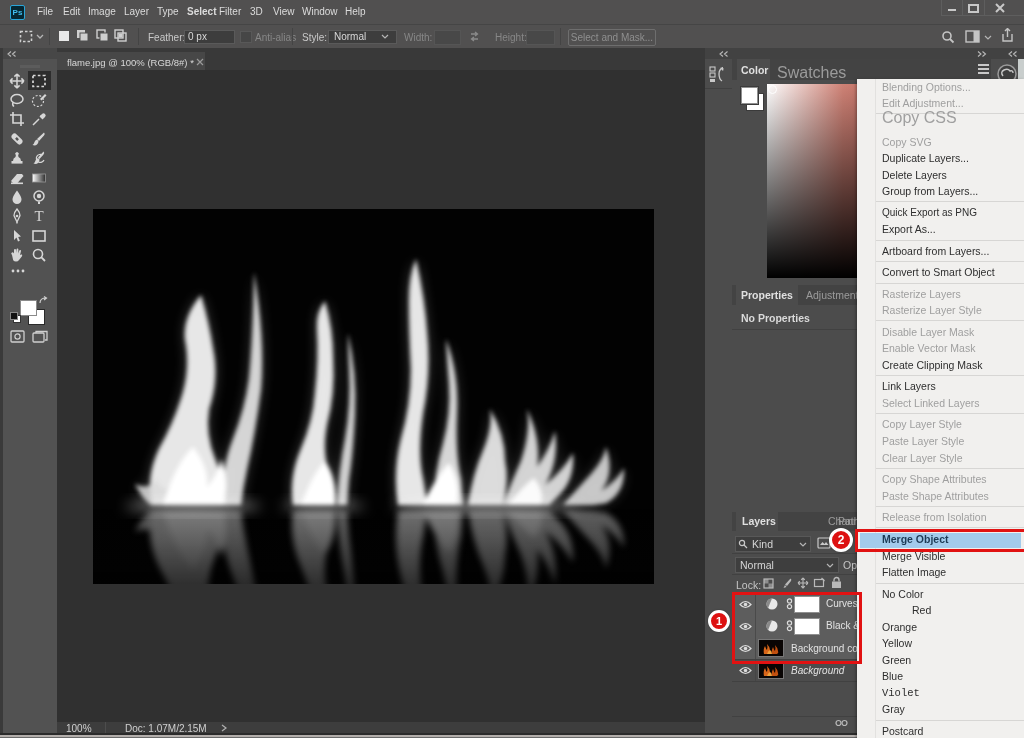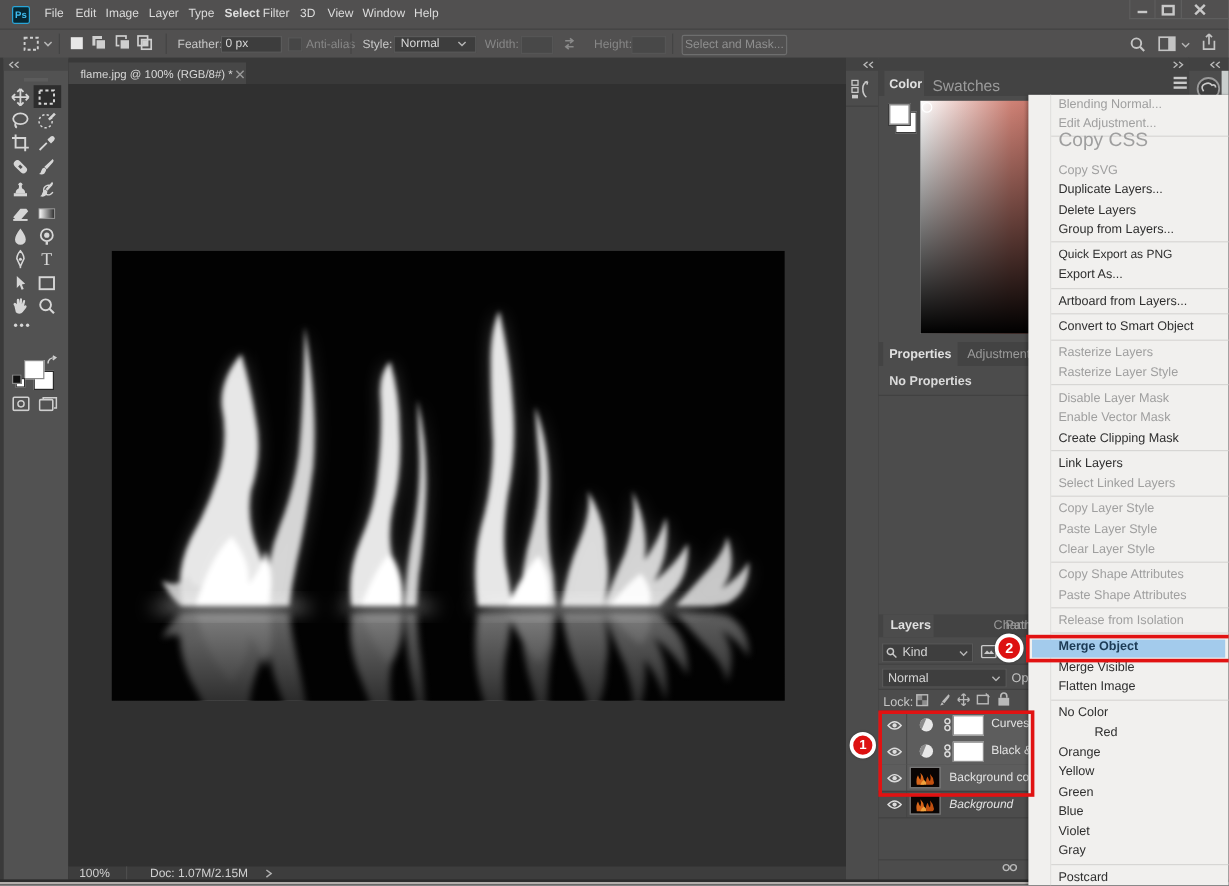--- a/index.html
+++ b/index.html
@@ -279,21 +279,21 @@
       <path d="M1 0.5 L4 3 L1 5.5 M5.5 0.5 L8.5 3 L5.5 5.5" stroke="#b9b9b9" stroke-width="1.1" fill="none"></path>
     </svg>
 <svg class="abs" style="left:1008px;top:51px;" width="10" height="6">
       <path d="M4 0.5 L1 3 L4 5.5 M8.5 0.5 L5.5 3 L8.5 5.5" stroke="#b9b9b9" stroke-width="1.1" fill="none"></path>
     </svg>
 <div class="abs" style="left:990px;top:48px;width:1px;height:685px;background:#424242;"></div>
 <div class="abs" style="left:1018px;top:59px;width:6px;height:20px;background:#c9cecd;"></div>
 <div class="abs" style="left:732px;top:59px;width:258px;height:21px;background:#434343;"></div>
 <div class="abs" style="left:737px;top:59px;width:33px;height:21px;background:#4c4c4c;"></div>
 <div class="abs txt" style="left:741px;top:64px;font-size:10.5px;font-weight:bold;color:#e0e0e0;">Color</div>
-<div class="abs txt" style="left:777px;top:64px;font-size:13px;color:#9b9b9b;text-align:right;">Swatches</div>
+<div class="abs txt" style="left:777px;top:64px;font-size:16px;color:#9b9b9b;text-align:right;">Swatches</div>
 <div class="abs" style="left:978px;top:64px;width:11px;height:2px;background:#c9c9c9;box-shadow:0 4px #c9c9c9, 0 8px #c9c9c9;"></div>
 <svg class="abs" style="left:996px;top:63px;" width="22" height="22">
       <circle cx="11" cy="11" r="9" fill="#3e3e3e" stroke="#9a9a9a" stroke-width="1.5"></circle>
       <path d="M7 13 q-3-4 1-6 q4-2 6 1 q3-1 3 2" stroke="#c9c9c9" stroke-width="1.4" fill="none"></path>
     </svg>
 <div class="abs" style="left:746px;top:93px;width:16px;height:16px;background:#fff;border:1px solid #3a3a3a;"></div>
 <div class="abs" style="left:740px;top:86px;width:17px;height:17px;background:#fff;border:1px solid #3a3a3a;box-shadow:0 0 0 1px #8f8f8f inset;"></div>
 <div class="abs" style="left:767px;top:84px;width:253px;height:194px;
 background:linear-gradient(to bottom, rgba(0,0,0,0) 0%, rgba(0,0,0,.55) 55%, #000 100%),
 linear-gradient(to right, #ffffff 0%, #cf8276 30%, #7a1a10 100%);"></div>
@@ -415,21 +415,21 @@
 <div class="abs" style="left:732px;top:716px;width:258px;height:1px;background:#414141;"></div>
 <svg class="abs" style="left:835px;top:719px;" width="13" height="8">
       <rect x="1" y="1.5" width="5" height="5" rx="2.5" fill="none" stroke="#b9b9b9" stroke-width="1.2"></rect>
       <rect x="7" y="1.5" width="5" height="5" rx="2.5" fill="none" stroke="#b9b9b9" stroke-width="1.2"></rect>
     </svg>
 <div class="abs" style="left:0;top:733px;width:1024px;height:3px;background:#2b2b2b;"></div>
 <div class="abs" style="left:0;top:735px;width:1024px;height:2px;background:#b3aeab;"></div>
 <div class="abs" style="left:0;top:737px;width:1024px;height:1px;background:#6b6b6b;"></div>
 <div class="abs" style="left:857px;top:79px;width:167px;height:659px;background:#f1f0ee;box-shadow:-1px 1px 3px rgba(0,0,0,.35);"></div>
 <div class="abs" style="left:875px;top:79px;width:1px;height:659px;background:#e2e1df;"></div>
-<div class="abs txt" style="left:882px;top:80.5px;font-size:10.5px;color:#9f9f9f;">Blending Normal...</div>
+<div class="abs txt" style="left:882px;top:80.5px;font-size:10.5px;color:#9f9f9f;">Blending Options...</div>
 <div class="abs txt" style="left:882px;top:97.0px;font-size:10.5px;color:#9f9f9f;">Edit Adjustment...</div>
 <div class="abs" style="left:876px;top:113.0px;width:148px;height:1px;background:#d7d6d4;"></div>
 <div class="abs txt" style="left:882px;top:109px;font-size:16px;color:#9f9f9f;">Copy CSS</div>
 <div class="abs txt" style="left:882px;top:135.5px;font-size:10.5px;color:#9f9f9f;">Copy SVG</div>
 <div class="abs txt" style="left:882px;top:152.0px;font-size:10.5px;color:#2e2e2e;">Duplicate Layers...</div>
 <div class="abs txt" style="left:882px;top:168.5px;font-size:10.5px;color:#2e2e2e;text-align:right;">Delete Layers</div>
 <div class="abs txt" style="left:882px;top:185.0px;font-size:10.5px;color:#2e2e2e;">Group from Layers...</div>
 <div class="abs" style="left:876px;top:201.0px;width:148px;height:1px;background:#d7d6d4;"></div>
 <div class="abs txt" style="left:882px;top:206.5px;font-size:10px;color:#2e2e2e;">Quick Export as PNG</div>
 <div class="abs txt" style="left:882px;top:223.0px;font-size:10.5px;color:#2e2e2e;">Export As...</div>
@@ -461,20 +461,20 @@
 <div class="abs txt" style="left:882px;top:533.0px;font-size:10.5px;font-weight:bold;color:#1c3a55;">Merge Object</div>
 <div class="abs txt" style="left:882px;top:549.5px;font-size:10.5px;color:#2e2e2e;">Merge Visible</div>
 <div class="abs txt" style="left:882px;top:566.0px;font-size:10.5px;color:#2e2e2e;">Flatten Image</div>
 <div class="abs" style="left:876px;top:582.5px;width:148px;height:1px;background:#d7d6d4;"></div>
 <div class="abs txt" style="left:882px;top:587.5px;font-size:10.5px;color:#2e2e2e;">No Color</div>
 <div class="abs txt" style="left:882px;top:604.0px;font-size:10.5px;color:#2e2e2e;padding-left:30px;">Red</div>
 <div class="abs txt" style="left:882px;top:620.5px;font-size:10.5px;color:#2e2e2e;">Orange</div>
 <div class="abs txt" style="left:882px;top:637.0px;font-size:10.5px;color:#2e2e2e;">Yellow</div>
 <div class="abs txt" style="left:882px;top:653.5px;font-size:10.5px;color:#2e2e2e;">Green</div>
 <div class="abs txt" style="left:882px;top:670.0px;font-size:10.5px;color:#2e2e2e;">Blue</div>
-<div class="abs txt" style="left:882px;top:686.5px;font-size:10.5px;color:#2e2e2e;">Violet</div>
+<div class="abs txt" style="left:882px;top:686.5px;font-size:10.5px;color:#2e2e2e;font-family:Liberation Mono, monospace;">Violet</div>
 <div class="abs txt" style="left:882px;top:703.0px;font-size:10.5px;color:#2e2e2e;">Gray</div>
 <div class="abs" style="left:876px;top:719.5px;width:148px;height:1px;background:#d7d6d4;"></div>
 <div class="abs txt" style="left:882px;top:724.5px;font-size:10.5px;color:#2e2e2e;">Postcard</div>
 <div class="abs" style="left:732px;top:592px;width:124px;height:66px;border:3px solid #e11212;"></div>
 <div class="abs" style="left:855px;top:529px;width:171px;height:17px;border:3px solid #e11212;"></div>
 <div class="abs" style="left:708px;top:610px;width:16px;height:16px;background:#dd1111;border:3px solid #fff;border-radius:50%;color:#fff;font-size:11px;font-weight:bold;text-align:center;line-height:16px;box-shadow:0 0 2px rgba(0,0,0,.3);">1</div>
 <div class="abs" style="left:829px;top:528px;width:18px;height:18px;background:#dd1111;border:3px solid #fff;border-radius:50%;color:#fff;font-size:12px;font-weight:bold;text-align:center;line-height:18px;box-shadow:0 0 2px rgba(0,0,0,.3);">2</div>
 </div>
 </body></html>

